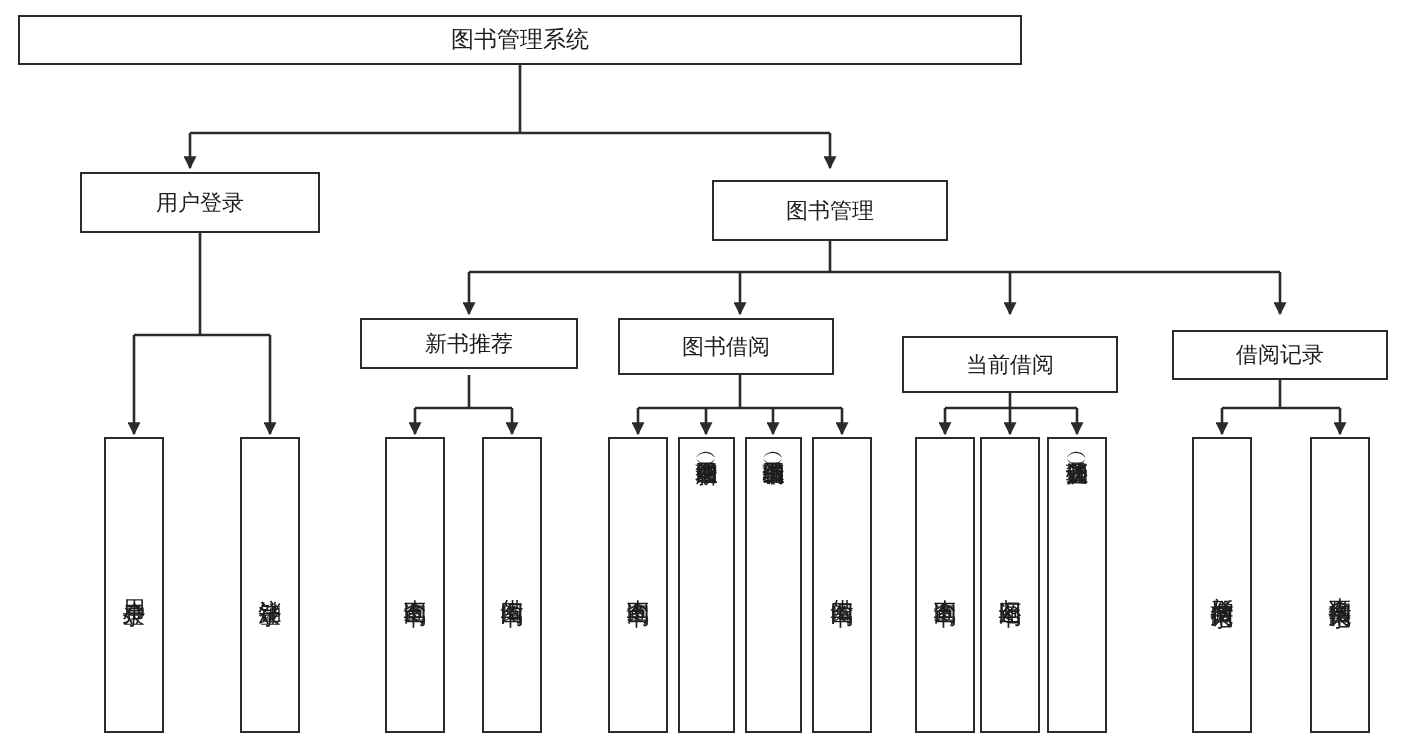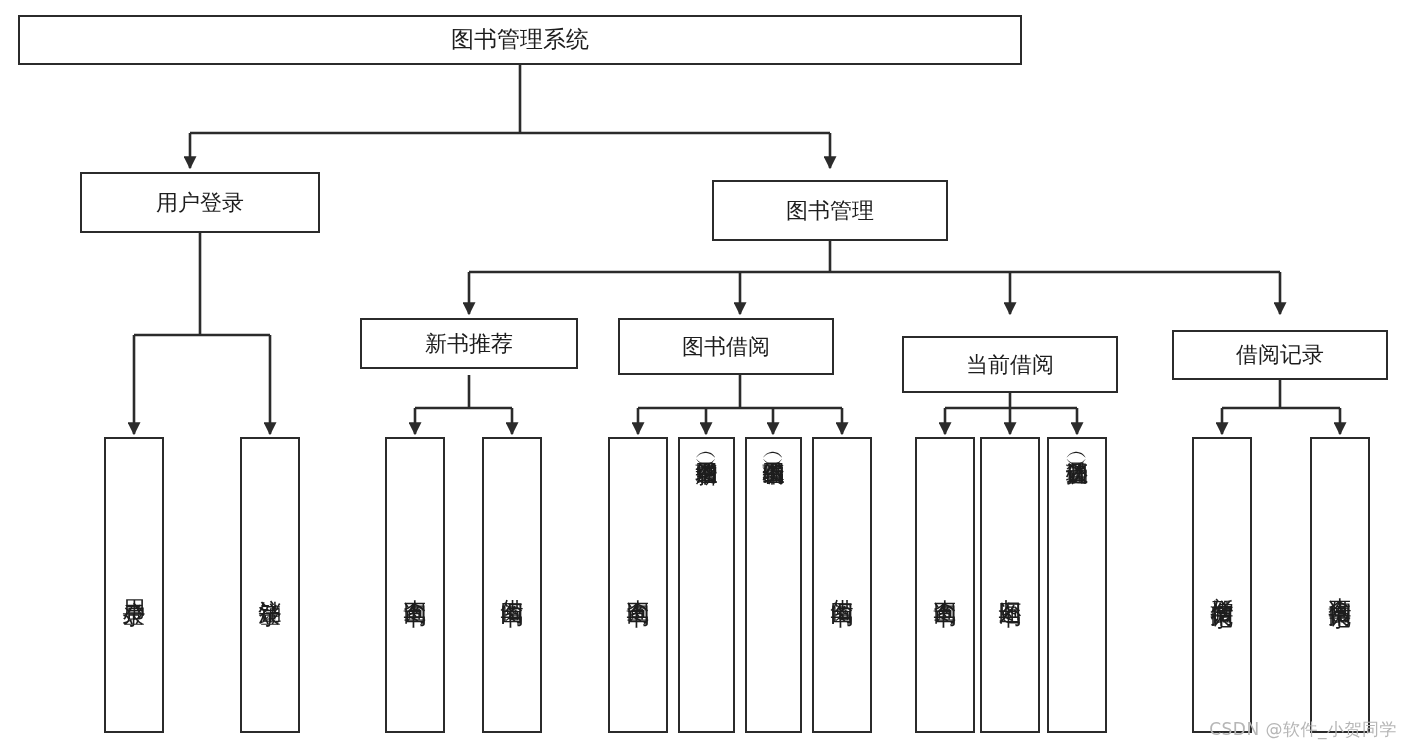--- a/index.html
+++ b/index.html
@@ -199,15 +199,14 @@
     <span class="node-label">确认归还（管理员）</span>
   </div>
 
   <div class="node vert centered" style="left:1192px; top:437px; width:60px; height:296px;">
     <span class="node-label">新增借阅记录</span>
   </div>
   <div class="node vert centered" style="left:1310px; top:437px; width:60px; height:296px;">
     <span class="node-label">查询借阅记录</span>
   </div>
 
-  <div id="watermark">CSDN @软件_小贺同学</div>
 
 </div>
 
 </body></html>

